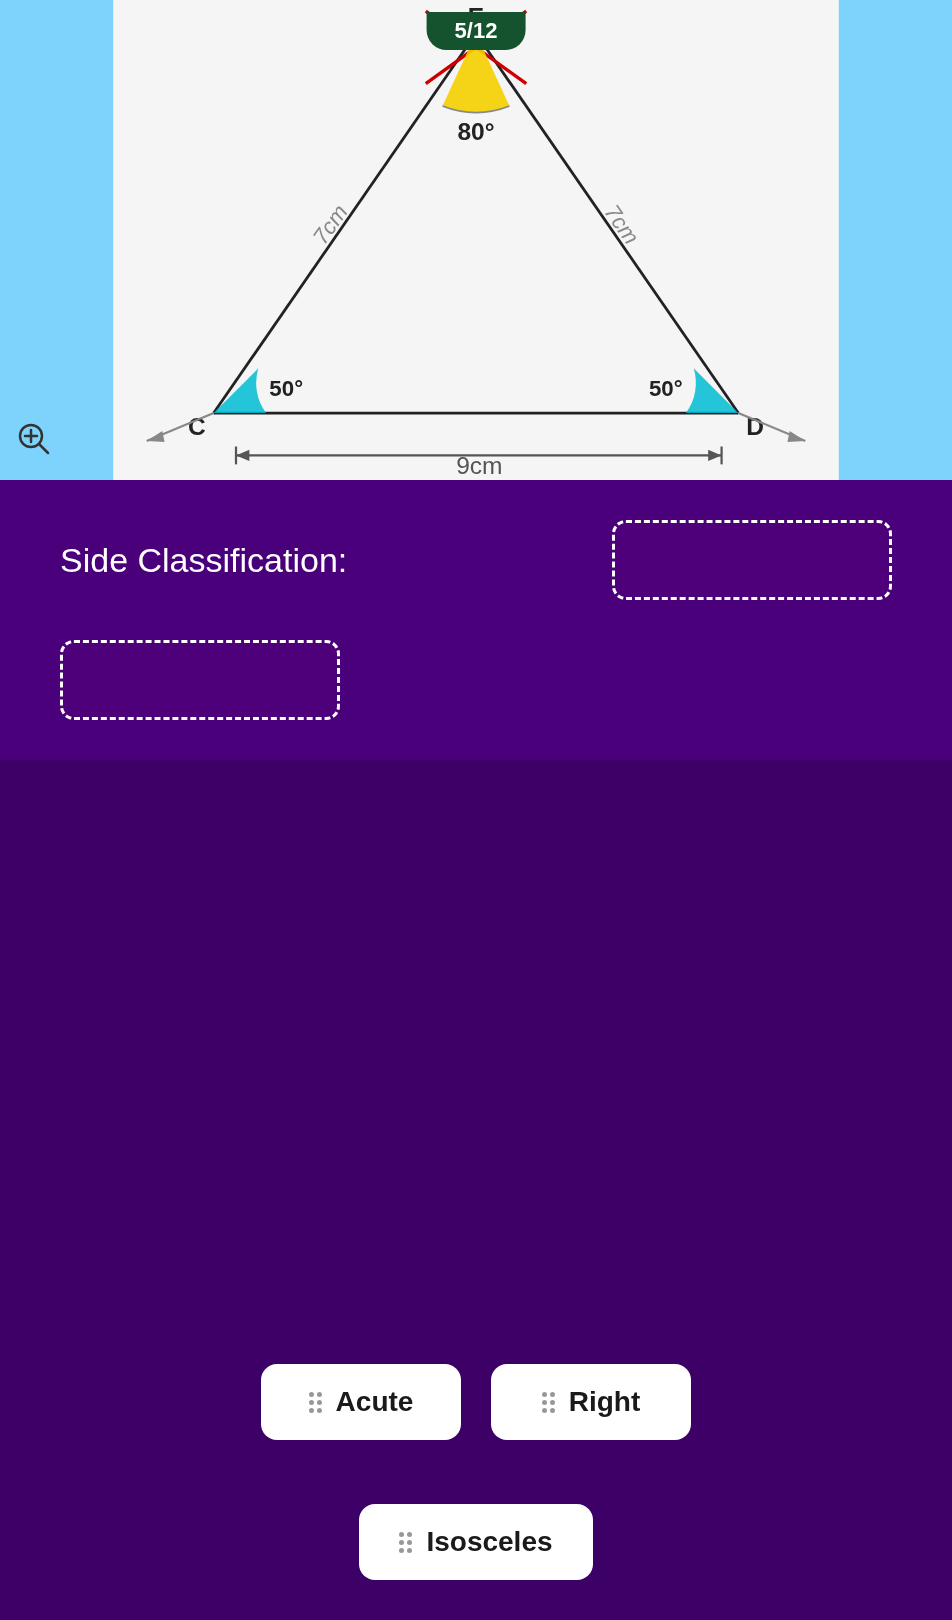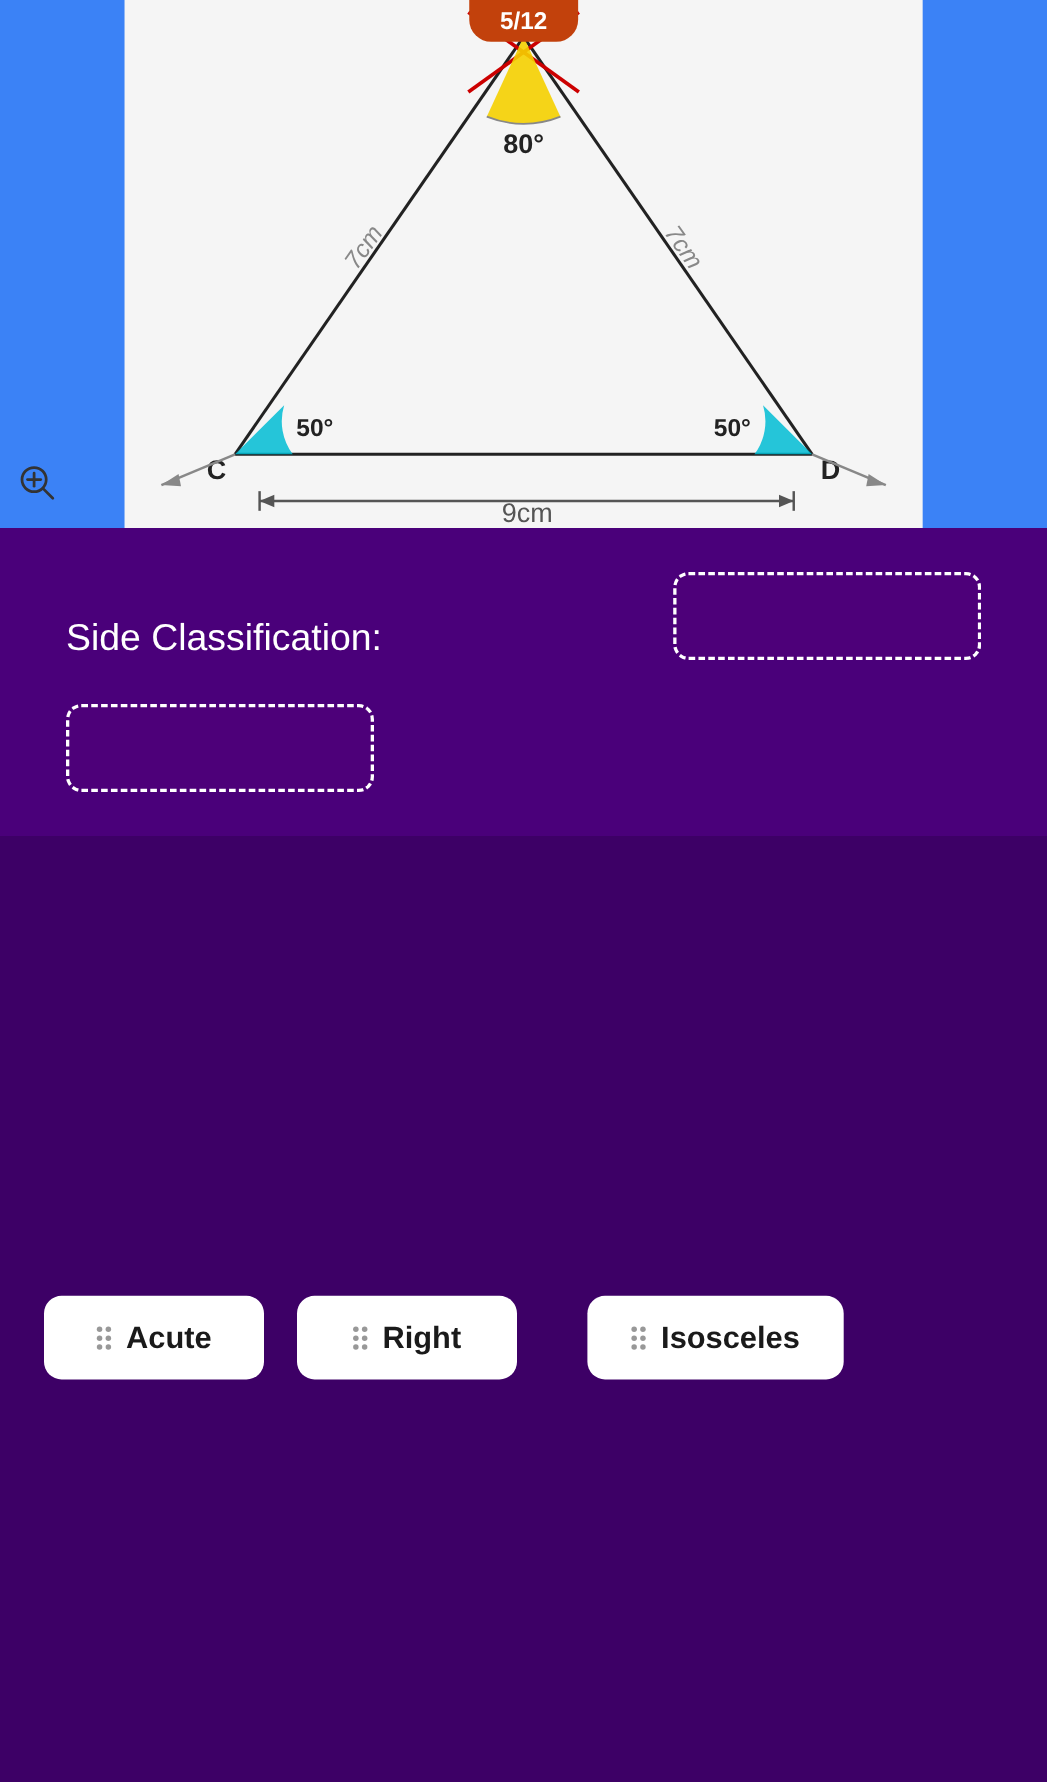--- a/index.html
+++ b/index.html
@@ -10,45 +10,45 @@
       font-family: 'Arial', sans-serif;
       display: flex;
       flex-direction: column;
       align-items: center;
       position: relative;
     }
 
     
     .progress-badge {
       position: absolute;
-      top: 0;
+      top: 12px;
       left: 50%;
       transform: translateX(-50%);
-      background: #c2410c;
+      background: #14532d;
       color: white;
       border-radius: 0 0 20px 20px;
       padding: 6px 28px;
       font-size: 22px;
       font-weight: bold;
       z-index: 10;
     }
 
     
     .image-section {
       width: 100%;
       background: #2a004a;
       padding: 0;
       position: relative;
       margin-top: 0;
     }
 
     .triangle-diagram {
       width: 100%;
       height: 480px;
-      background: #3b82f6;
+      background: #7dd3fc;
       position: relative;
       display: flex;
       align-items: flex-start;
       justify-content: center;
     }
 
     .zoom-icon {
       position: absolute;
       bottom: 16px;
       left: 16px;
@@ -62,21 +62,21 @@
       width: 100%;
       background: #4a007a;
       padding: 40px 60px;
       display: flex;
       flex-direction: column;
       gap: 40px;
     }
 
     .classification-row {
       display: flex;
-      align-items: flex-end;
+      align-items: center;
       justify-content: space-between;
       gap: 48px;
     }
 
     .classification-label {
       color: white;
       font-size: 34px;
       font-weight: 500;
     }
 
@@ -88,23 +88,24 @@
       background: rgba(80, 0, 120, 0.6);
     }
 
     
     .options-section {
       width: 100%;
       flex: 1;
       background: #3d0066;
       padding: 92px 40px 40px 40px;
       display: flex;
-      flex-direction: row;
+      flex-direction: column;
       align-items: center;
       gap: 32px;
+      justify-content: flex-end;
     }
 
     .options-row {
       display: flex;
       gap: 30px;
       justify-content: center;
       flex-wrap: wrap;
     }
 
     .option-btn {

